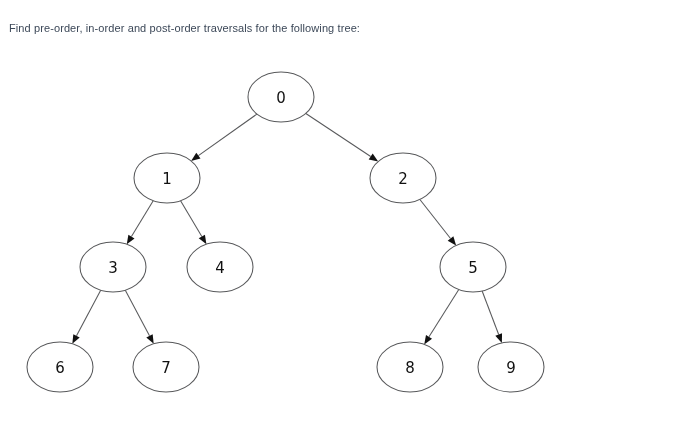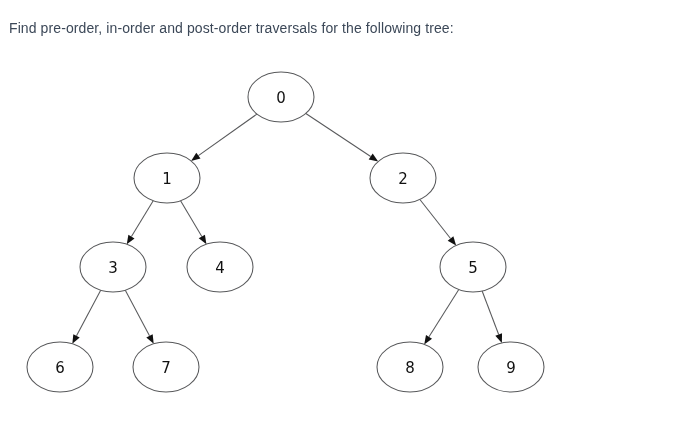--- a/index.html
+++ b/index.html
@@ -17,21 +17,21 @@
   #page {
     position: relative;
     width: 678px;
     height: 443px;
     background: #ffffff;
   }
   #prompt-text {
     position: absolute;
     left: 9px;
     top: 19px;
-    font-size: 14px;
+    font-size: 11px;
     line-height: 18px;
     color: #3c4858;
     letter-spacing: 0.1px;
     white-space: nowrap;
   }
   #tree-figure {
     position: absolute;
     left: 0;
     top: 52px;
     width: 678px;

